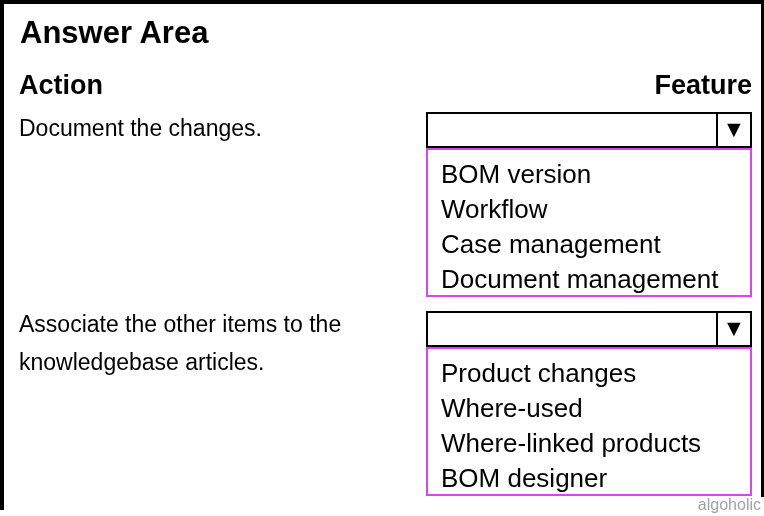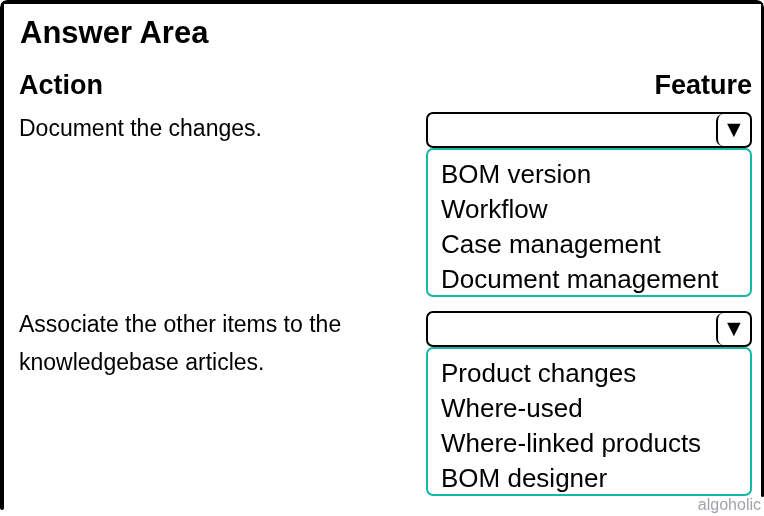--- a/index.html
+++ b/index.html
@@ -1,20 +1,20 @@
 <!DOCTYPE html>
 <html><head>
 <meta charset="utf-8">
 <style>
   html, body {
     margin: 0;
     padding: 0;
     background: #ffffff;
   }
-  * { box-sizing: border-box; border-radius: 7px; }
+  * { box-sizing: border-box; }
 
   .stage {
     position: relative;
     width: 764px;
     height: 516px;
     background: #ffffff;
     font-family: "Liberation Sans", "DejaVu Sans", sans-serif;
     color: #000000;
     overflow: hidden;
   }
@@ -89,21 +89,21 @@
     font-size: 23px;
     line-height: 23px;
     color: #000;
     transform: translateY(-1px);
   }
 
   .listbox {
     position: absolute;
     left: 426px;
     width: 326px;
-    border: 2px solid #14b8a6;
+    border: 2px solid #d946ef;
     background: #fff;
     margin: 0;
     padding: 7px 0 0 13px;
     list-style: none;
   }
   .listbox.l1 { top: 148px; height: 149px; }
   .listbox.l2 { top: 347px; height: 149px; }
 
   .listbox li {
     font-size: 26px;

